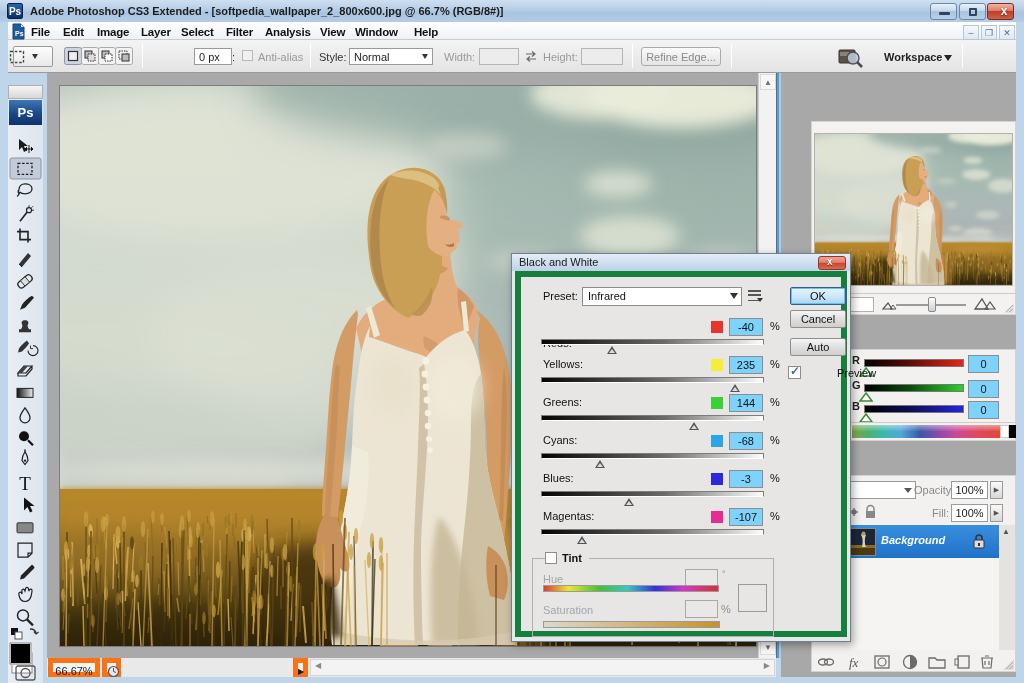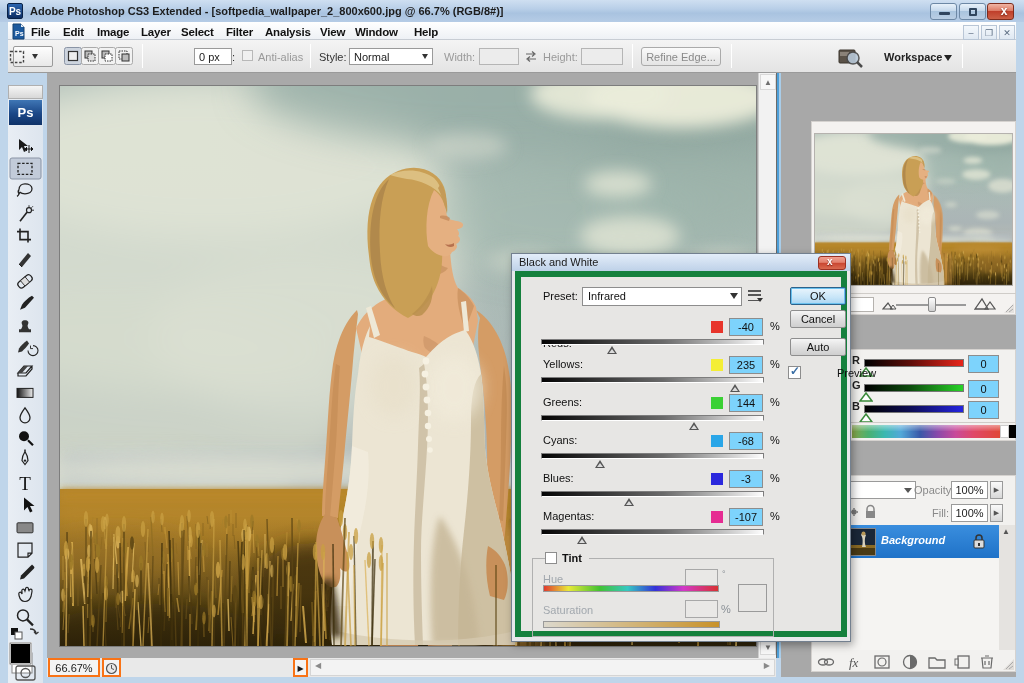--- a/index.html
+++ b/index.html
@@ -37,21 +37,21 @@
 #toolbox { left:8px; top:85px; width:35px; height:598px; background:linear-gradient(90deg,#e9eef4,#dde5ee); }
 #toolbox .thead { left:0; top:0; width:35px; height:14px; background:linear-gradient(#f6f6f6,#d8d8d8); border:1px solid #b0b0b0; }
 #toolbox .pslogo { left:1px; top:15px; width:33px; height:25px; background:linear-gradient(#3f76b5 0%,#1b4787 55%,#0f3268 100%); color:#fff; font-weight:bold; font-size:13px; text-align:center; line-height:25px; }
 
 
 #docarea { left:47px; top:73px; width:729px; height:585px; background:#a9a9a9; }
 #photo { left:13px; top:13px; width:696px; height:560px; outline:1px solid #7d7d7d; }
 #vscroll { left:711px; top:0px; width:18px; height:585px; background:#f2f2f2; border-left:1px solid #cfcfcf; }
 .scar { left:1px; width:16px; height:16px; background:#f7f7f7; border:1px solid #d9d9d9; color:#6f6f6f; font-size:8px; text-align:center; line-height:15px; }
 #statusbar { left:47px; top:658px; width:729px; height:19px; background:#e9e9e9; }
-.stbox { top:0px; height:19px; background:#f4f4f4; border:2px solid #f97316; font-size:11px; color:#1a1a1a; text-align:center; }
+.stbox { top:0px; height:19px; background:#f4f4f4; border:5px solid #f97316; font-size:11px; color:#1a1a1a; text-align:center; }
 
 
 #dock { left:781px; top:73px; width:235px; height:604px; background:#a8a8a8; }
 
 
 #dialog { left:511px; top:253px; width:340px; height:389px; background:#e7e8ea; border:1px solid #73808f;
   box-shadow:2px 3px 8px rgba(0,0,0,0.35); }
 #dlgtitle { left:0; top:0; width:338px; height:17px; background:linear-gradient(#e3edf9,#bed1e8); font-size:11px; color:#1a1a1a; }
 #dlgbody { left:3px; top:17px; width:332px; height:366px; background:#e7e6e4; border:6px solid #15803d; }
 .dl { font-size:11px; color:#101010; }

